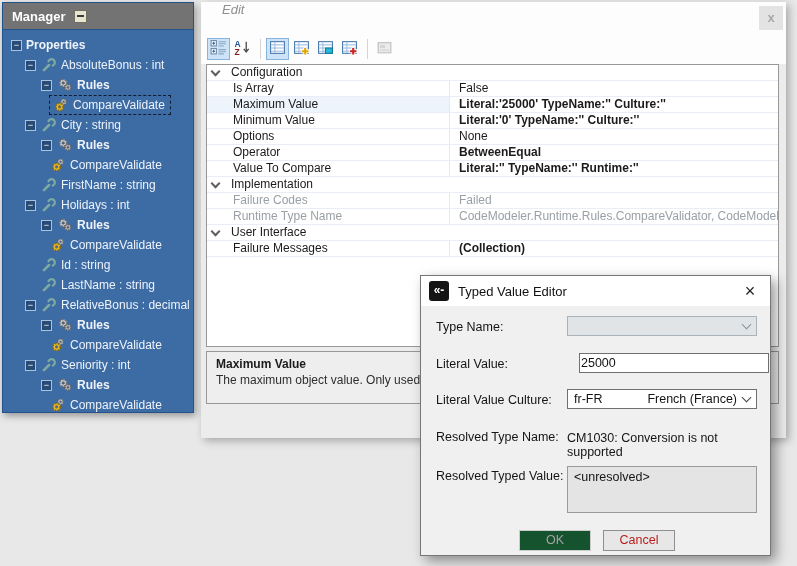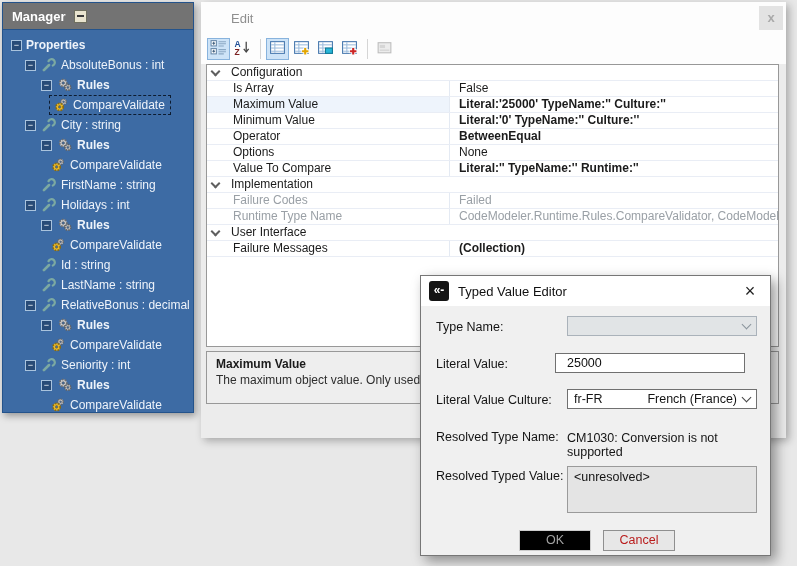--- a/index.html
+++ b/index.html
@@ -14,21 +14,21 @@
   .tree-body{padding-top:5px;}
   .t-item{height:20px;display:flex;align-items:center;color:#eef3fa;font-size:12px;white-space:nowrap;}
   .t-exp{width:11px;height:11px;box-sizing:border-box;border:1px solid #a9c3dd;background:rgba(8,24,48,.38);color:#fff;font-size:9px;line-height:8px;text-align:center;margin-right:4px;flex:none;}
   .t-exp-sp{width:15px;flex:none;}
   .t-ico{width:17px;height:16px;margin-right:4px;flex:none;display:flex;align-items:center;justify-content:center;}
   .t-lbl.b{font-weight:bold;}
   .fwrap{display:flex;align-items:center;border:1px dashed #0d1c30;padding:1px 5px 1px 2px;}
 
   
   .edit-panel{position:absolute;left:201px;top:2px;width:585px;height:436px;background:#ececec;box-shadow:3px 3px 8px rgba(0,0,0,.28);}
-  .edit-header{height:32px;background:#fdfdfd;display:flex;align-items:center;padding:0 30px;}
+  .edit-header{height:32px;background:#fdfdfd;display:flex;align-items:flex-start;padding:0 21px;font-style:italic;}
   .edit-title{color:#8f8f8f;font-size:13px;}
   .edit-close{position:absolute;right:3px;top:4px;width:24px;height:24px;background:#e3e3e3;color:#a9a9a9;text-align:center;line-height:23px;font-size:13px;font-weight:bold;cursor:default;}
   .toolbar{height:30px;background:#fdfdfd;display:flex;align-items:center;padding:0 6px;}
   .tb-btn{width:23px;height:22px;display:flex;align-items:center;justify-content:center;margin-right:1px;border:1px solid transparent;box-sizing:border-box;}
   .tb-btn.pressed{background:#cde3f7;border-color:#88b3dd;}
   .tb-sep{width:1px;height:20px;background:#d5d5d5;margin:0 5px;flex:none;}
 
   .grid{position:absolute;left:5px;top:62px;width:573px;height:283px;background:#ffffff;border:1px solid #989898;box-sizing:border-box;overflow:hidden;font-size:12px;color:#1b1b1b;}
   .g-row{display:flex;height:15px;line-height:15px;border-bottom:1px solid #e9edf5;box-sizing:content-box;}
   .g-gut{width:17px;flex:none;position:relative;}
@@ -50,25 +50,25 @@
   .dlg-ico{width:20px;height:20px;background:#141414;color:#ffffff;border-radius:3px;text-align:center;line-height:19px;font-size:12px;font-weight:bold;margin-right:9px;flex:none;}
   .dlg-ttl{flex:1;font-size:13px;color:#111;}
   .dlg-x{width:24px;text-align:center;font-size:18px;color:#222;cursor:default;}
   .fld-lbl{position:absolute;left:15px;}
   .combo{position:absolute;left:146px;width:190px;height:20px;box-sizing:border-box;background:#fff;border:1px solid #707070;display:flex;align-items:center;padding:0 6px;}
   .combo.disabled{background:#e1e4e6;border-color:#aab2ba;}
   .combo .c2{margin-left:auto;margin-right:6px;}
   .cmb-chev{width:6px;height:6px;border-right:1.6px solid #444;border-bottom:1.6px solid #444;transform:rotate(45deg);margin-left:auto;margin-top:-3px;flex:none;}
   .combo .c2 + .cmb-chev{margin-left:0;}
   .combo.disabled .cmb-chev{border-color:#8a949c;}
-  .txt-input{position:absolute;left:134px;width:190px;height:20px;box-sizing:border-box;border:1px solid #707070;background:#fff;font-family:"Liberation Sans",sans-serif;font-size:12.5px;padding:0 11px;color:#111;}
+  .txt-input{position:absolute;left:158px;width:190px;height:20px;box-sizing:border-box;border:1px solid #707070;background:#fff;font-family:"Liberation Sans",sans-serif;font-size:12.5px;padding:0 1px;color:#111;}
   .fld-static{position:absolute;left:146px;}
   .tv-box{position:absolute;left:146px;top:190px;width:190px;height:47px;box-sizing:border-box;background:#e4e4e4;border:1px solid #9a9a9a;padding:3px 6px;}
   .dlg-btn{position:absolute;top:254px;width:72px;height:21px;box-sizing:border-box;text-align:center;line-height:19px;font-size:12.5px;}
-  .dlg-btn.ok{left:98px;background:#000000;border:1px solid #cccccc;color:#a3a3a3;}
+  .dlg-btn.ok{left:98px;background:#14532d;border:1px solid #cccccc;color:#a3a3a3;}
   .dlg-btn.cancel{left:182px;background:#e7e7e7;border:1px solid #8f8f8f;color:#b91c1c;cursor:default;}
 </style>
 </head>
 <body>
 
 <div class="tree-panel">
   <div class="tree-header">
     <span class="ttl">Manager</span>
     <span class="hdr-box"></span>
   </div>
@@ -367,29 +367,29 @@
       <div class="g-row prop vb hl">
         <span class="g-gut"></span>
         <span class="g-lbl">Maximum Value</span>
         <span class="g-val">Literal:'25000' TypeName:'' Culture:''</span>
       </div>
       <div class="g-row prop vb">
         <span class="g-gut"></span>
         <span class="g-lbl">Minimum Value</span>
         <span class="g-val">Literal:'0' TypeName:'' Culture:''</span>
       </div>
+      <div class="g-row prop">
+        <span class="g-gut"></span>
+        <span class="g-lbl">Options</span>
+        <span class="g-val">None</span>
+      </div>
       <div class="g-row prop vb">
         <span class="g-gut"></span>
         <span class="g-lbl">Operator</span>
         <span class="g-val">BetweenEqual</span>
-      </div>
-      <div class="g-row prop">
-        <span class="g-gut"></span>
-        <span class="g-lbl">Options</span>
-        <span class="g-val">None</span>
       </div>
       <div class="g-row prop vb">
         <span class="g-gut"></span>
         <span class="g-lbl">Value To Compare</span>
         <span class="g-val">Literal:'' TypeName:'' Runtime:''</span>
       </div>
       <div class="g-row cat">
         <span class="g-gut">
           <span class="chev"></span>
         </span>

